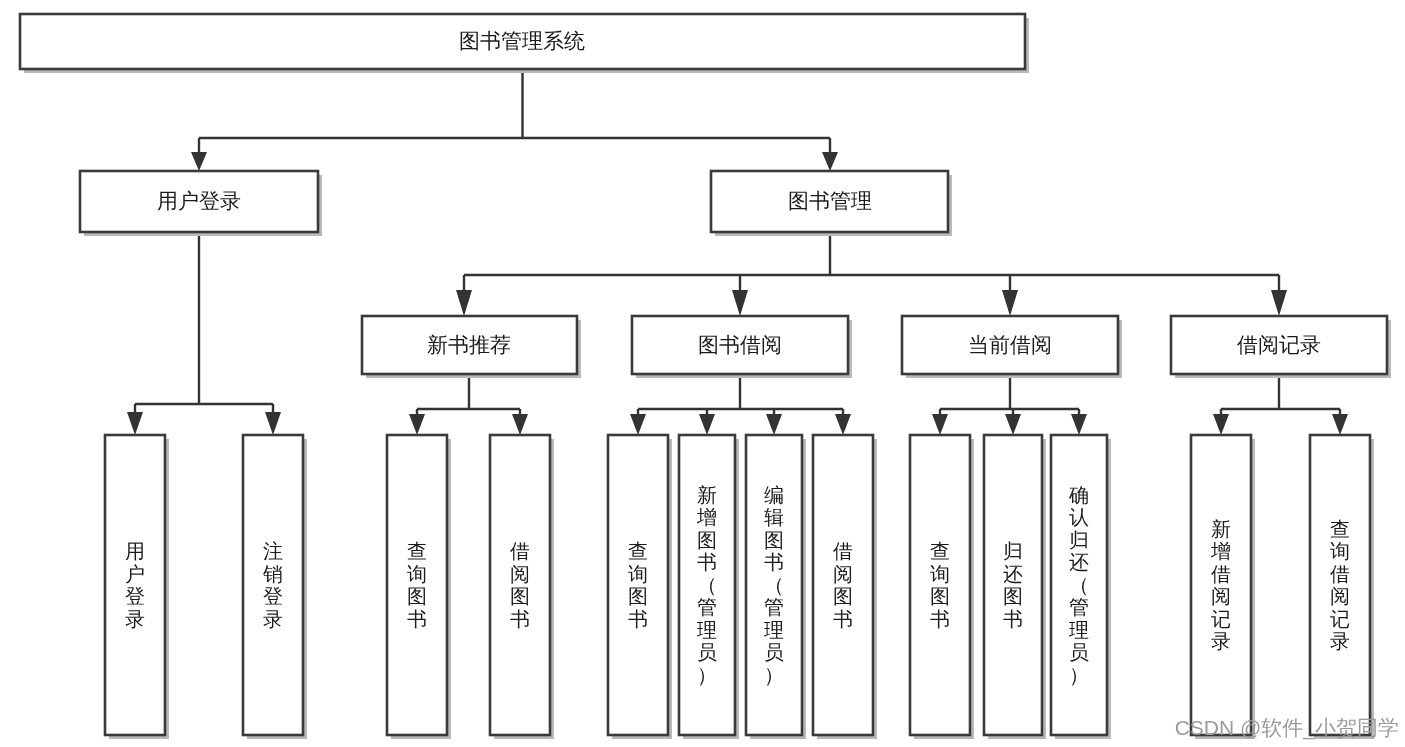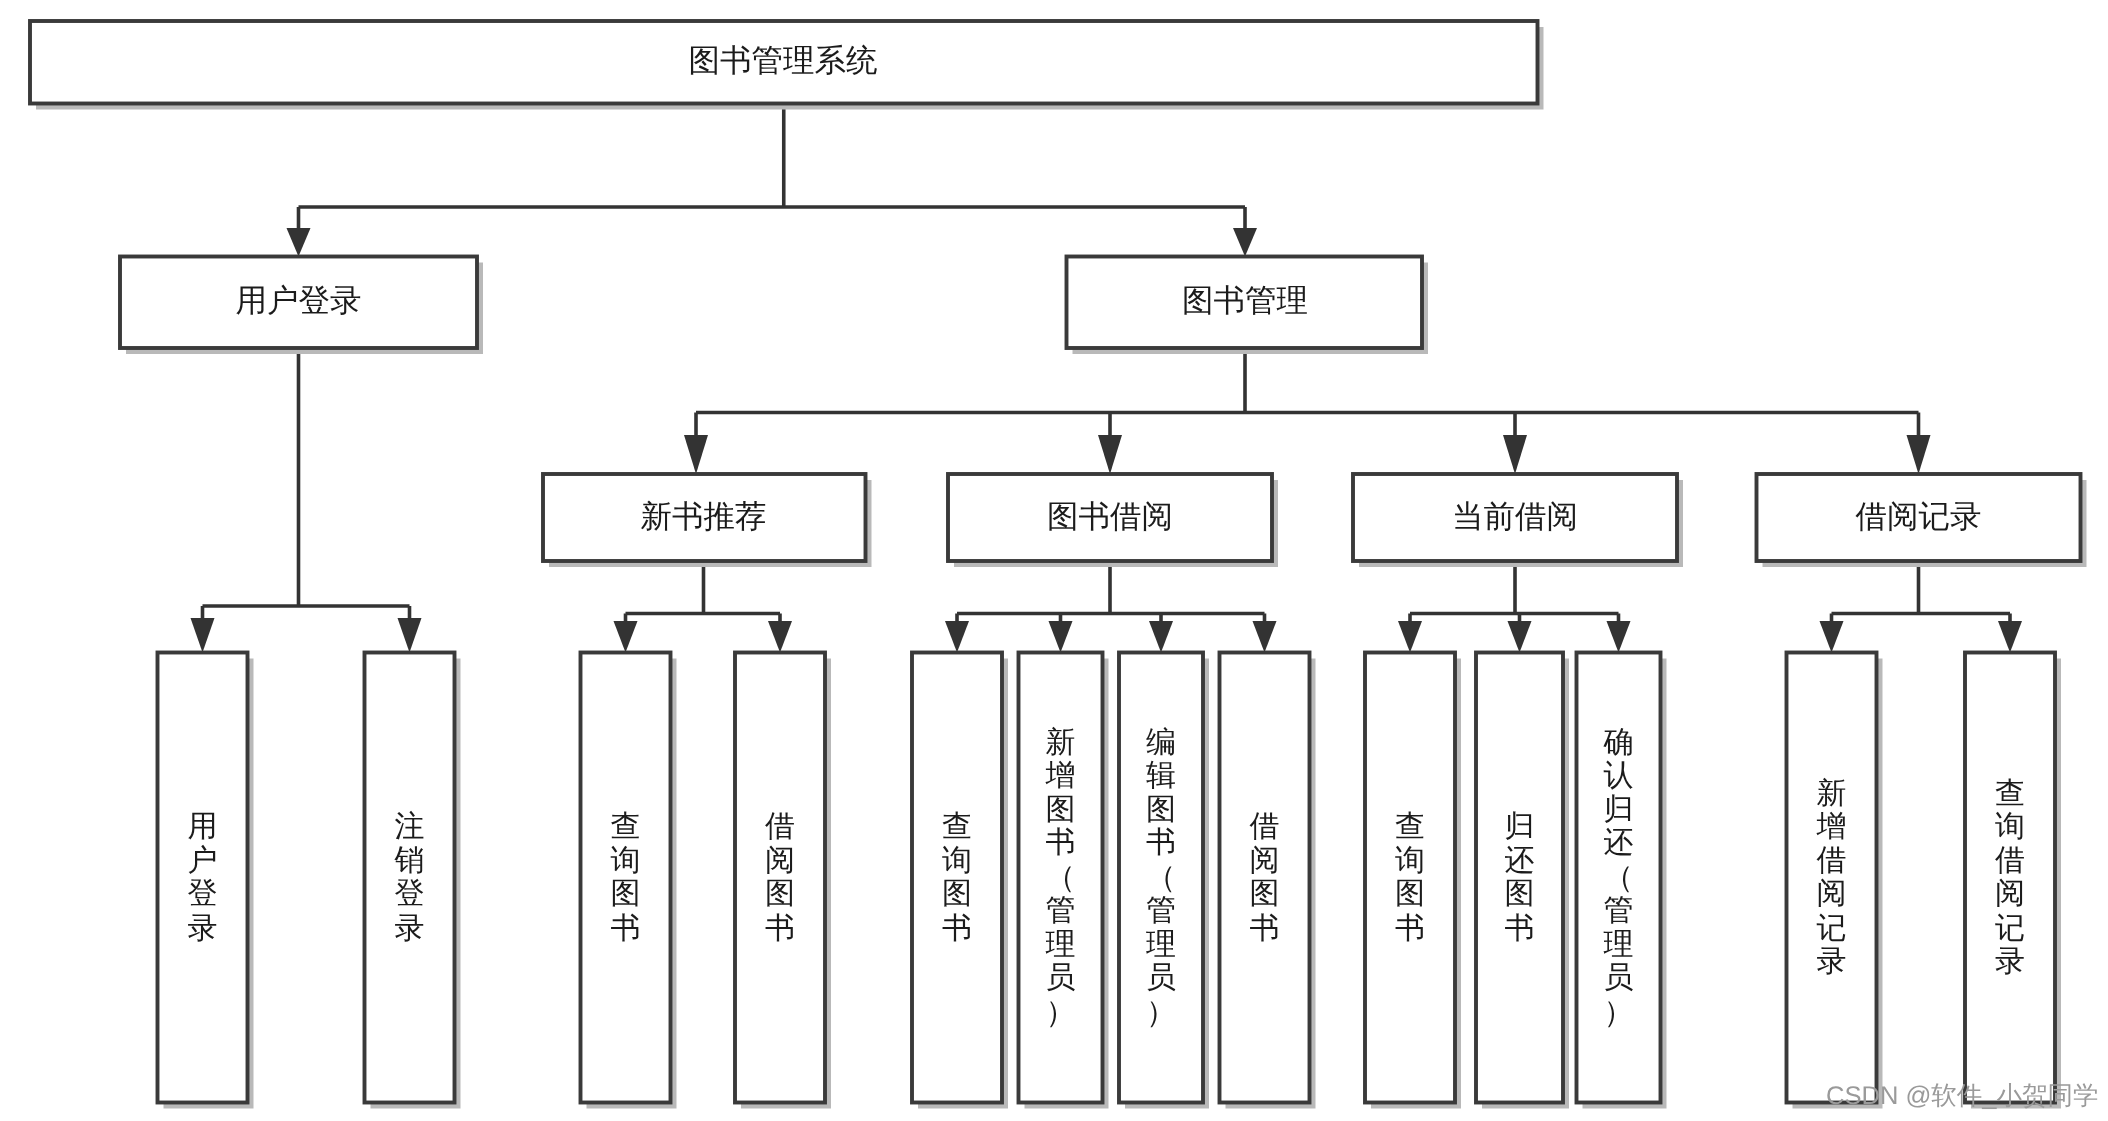--- a/index.html
+++ b/index.html
@@ -61,21 +61,21 @@
     text-align: center;
     white-space: pre-line;
     letter-spacing: 0;
     pointer-events: none;
   }
   .watermark {
     position: absolute;
     right: 6px;
     bottom: 5px;
     font-family: "Liberation Sans", "DejaVu Sans", sans-serif;
-    font-size: 17px;
+    font-size: 21px;
     color: #9a9a9a;
     white-space: nowrap;
     user-select: none;
   }
 </style>
 </head>
 <body>
 
 <div id="diagram-root">
 

